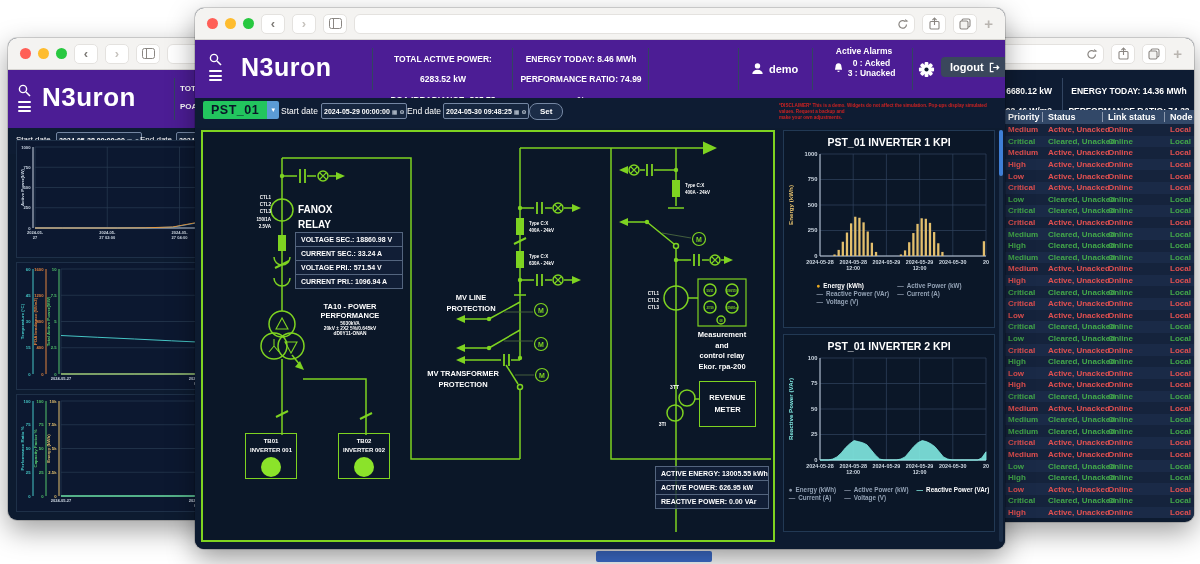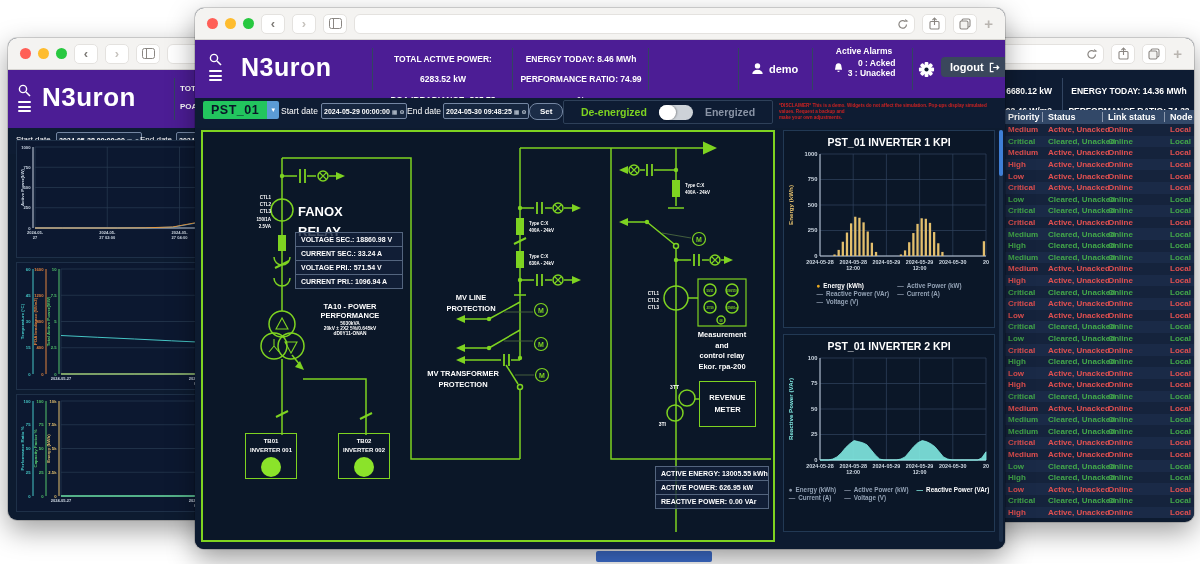--- a/index.html
+++ b/index.html
@@ -598,21 +598,21 @@
       <span>demo</span>
     </div>
     <div class="vdiv" style="left:617px"></div>
     <div class="alarmsblk" style="left:622px;top:6px;width:94px">
       <div>Active Alarms</div>
       <div class="alarmrow">
         <svg width="11" height="12" viewBox="0 0 12 12">
             <path d="M6,0.8 C3.7,0.8 2.8,2.7 2.7,4.9 L2.1,7.8 L9.9,7.8 L9.3,4.9 C9.2,2.7 8.3,0.8 6,0.8 Z" fill="#fff"></path>
             <path d="M4.7,9 a1.3,1.3 0 0 0 2.6,0 Z" fill="#fff"></path>
           </svg>
-        <span style="text-align:right">
+        <span style="text-align:center">
           <div>0 : Acked</div>
           <div>3 : Unacked</div>
         </span>
       </div>
     </div>
     <div class="vdiv" style="left:717px"></div>
     <svg style="position:absolute;left:723px;top:21px" width="17" height="17" viewBox="-9 -9 18 18">
         <g fill="#fff">
           <rect x="-8" y="-2" width="16" height="4" rx="1"></rect>
           <rect x="-8" y="-2" width="16" height="4" rx="1" transform="rotate(45)"></rect>
@@ -645,27 +645,20 @@
       </span>
     <span class="tlabel" style="left:212px">End date</span>
     <span class="tinput" style="left:248px">
         <span>2024-05-30 09:48:25</span>
         <span class="miniico">▦</span>
         <span class="miniico">⊙</span>
       </span>
     <span class="setbtn" style="left:334px">
         <span>Set</span>
       </span>
-    <div class="tglgrp">
-      <span class="tgl-off">De-energized</span>
-      <span class="track">
-          <span class="knob"></span>
-        </span>
-      <span class="tgl-on">Energized</span>
-    </div>
     <div class="disclaimer">
       <div>*DISCLAIMER* This is a demo. Widgets do not affect the simulation. Pop-ups display simulated values. Request a backup and</div>
       <div>make your own adjustments.</div>
     </div>
   </div>
 
   <div class="mainarea" style="height:421px">
 
     <div class="sldpanel">
       <svg width="570" height="408" viewBox="0 0 570 408" xmlns="http://www.w3.org/2000/svg">
@@ -795,21 +788,21 @@
           <text x="456" y="177" text-anchor="end" font-size="4.5" fill="#fff">CTL3</text>
           <text x="507" y="159.5" text-anchor="middle" font-size="2.8" fill="#7ed321">50/51</text>
           <text x="529" y="159.5" text-anchor="middle" font-size="2.8" fill="#7ed321">50N/51N</text>
           <text x="507" y="176.5" text-anchor="middle" font-size="2.8" fill="#7ed321">27/59</text>
           <text x="529" y="176.5" text-anchor="middle" font-size="2.8" fill="#7ed321">81M/81m</text>
           <text x="518" y="189.5" text-anchor="middle" font-size="2.8" fill="#7ed321">68</text>
           <text x="476" y="257" text-anchor="end" font-size="5" fill="#fff">3TT</text>
           <text x="463" y="294" text-anchor="end" font-size="5" fill="#fff">3TI</text>
         </g>
       </svg>
-      <div class="ov lblblk" style="left:95px;top:70px;font-size:13px;line-height:1.5;text-align:left">
+      <div class="ov lblblk" style="left:95px;top:70px;font-size:10px;line-height:1.5;text-align:left">
         <div>FANOX</div>
           <div>RELAY</div>
       </div>
       <div class="ov databox" style="left:92px;top:100px;width:108px">
         <div>VOLTAGE SEC.: 18860.98 V</div>
           <div>CURRENT SEC.: 33.24 A</div>
         <div>VOLTAGE PRI.: 571.54 V</div>
           <div>CURRENT PRI.: 1096.94 A</div>
       </div>
       <div class="ov lblblk" style="left:98px;top:170px;width:98px">

